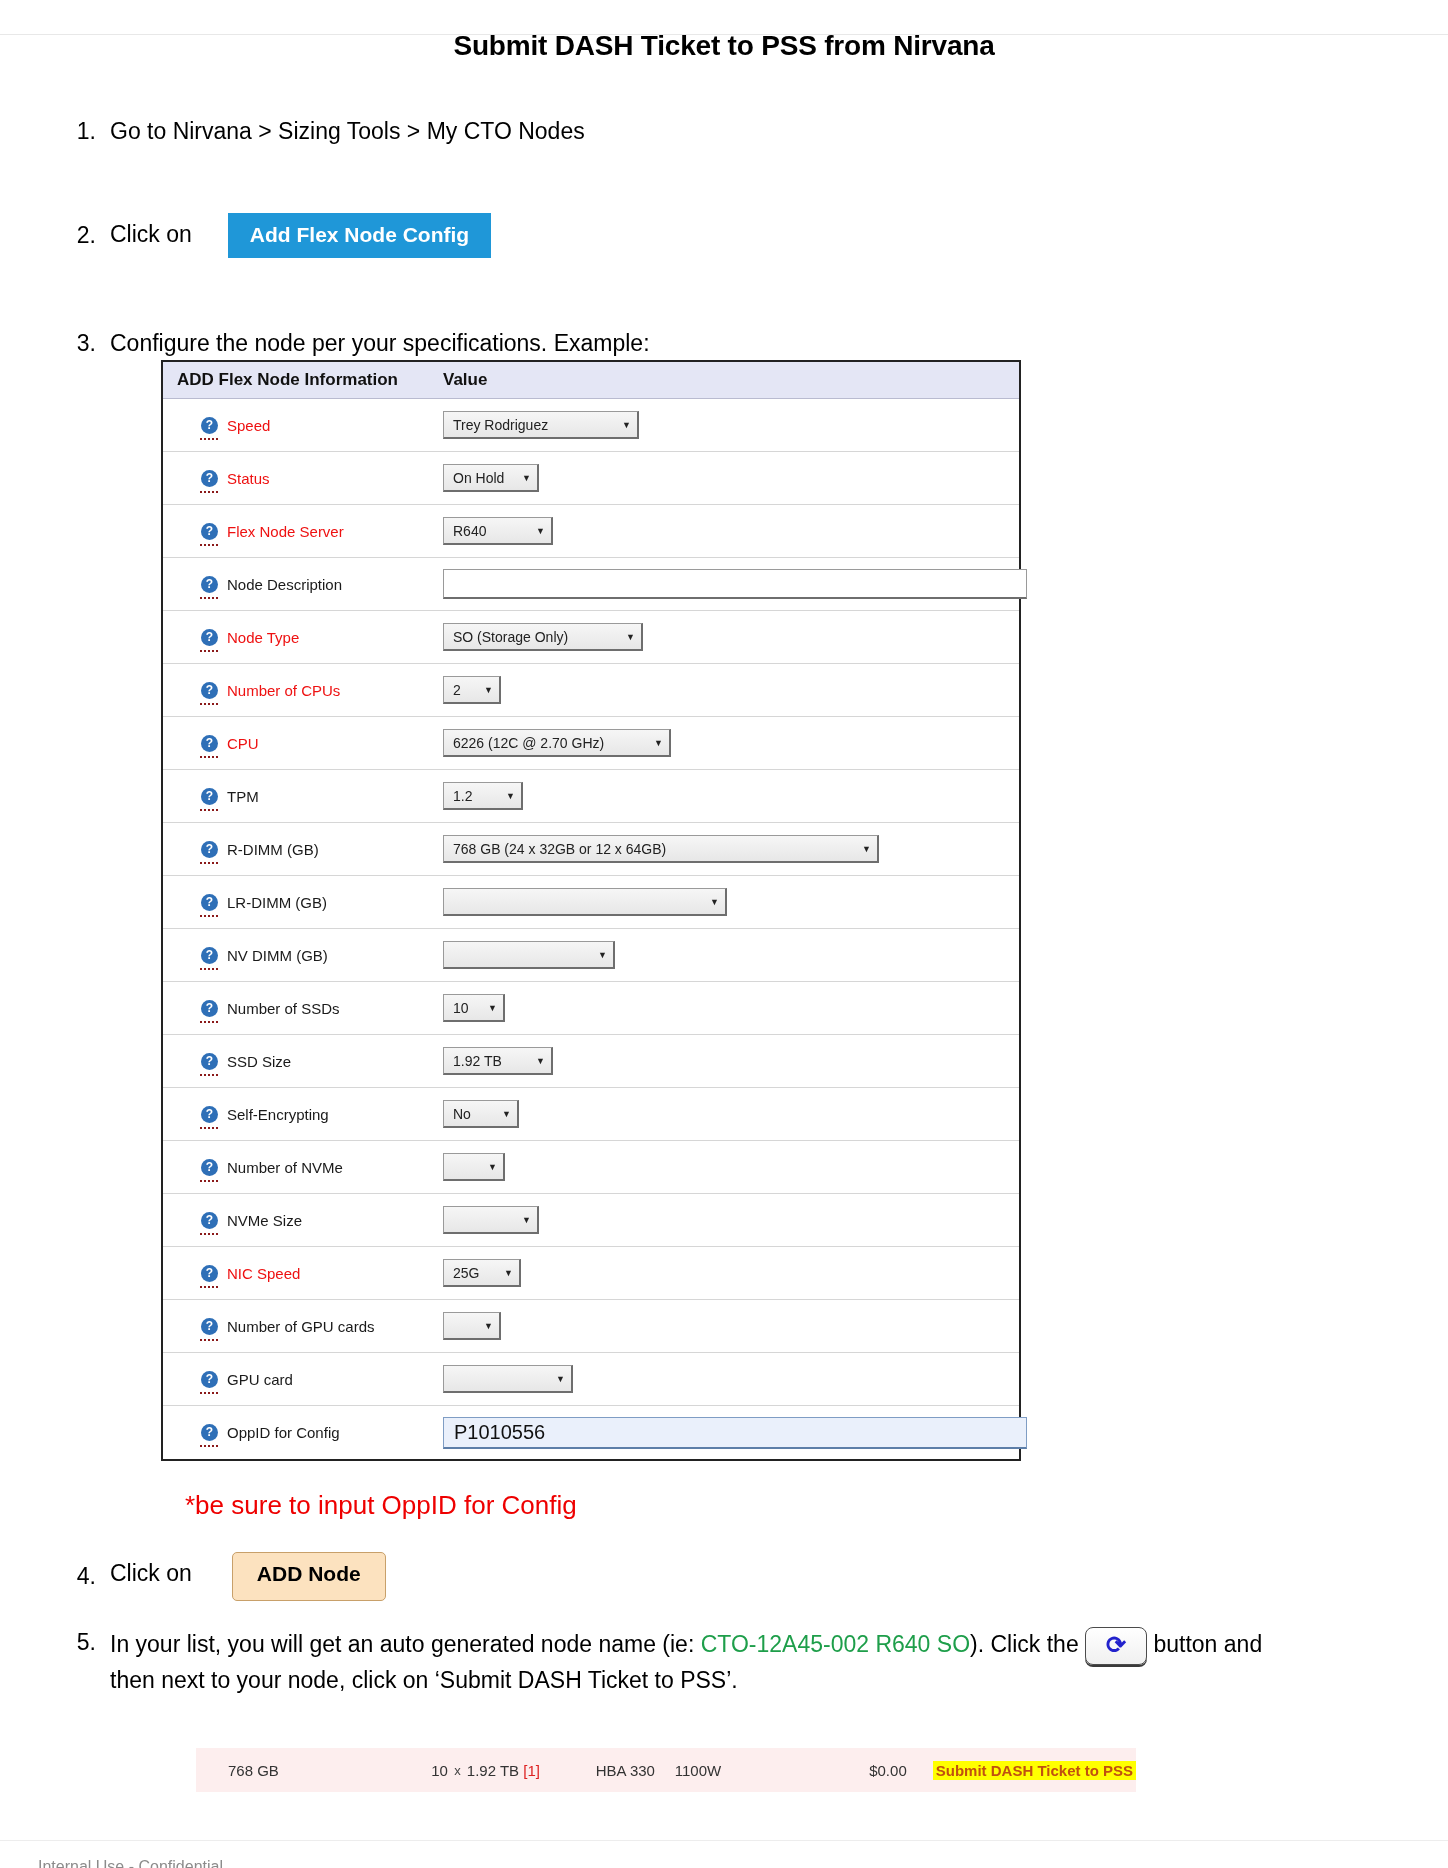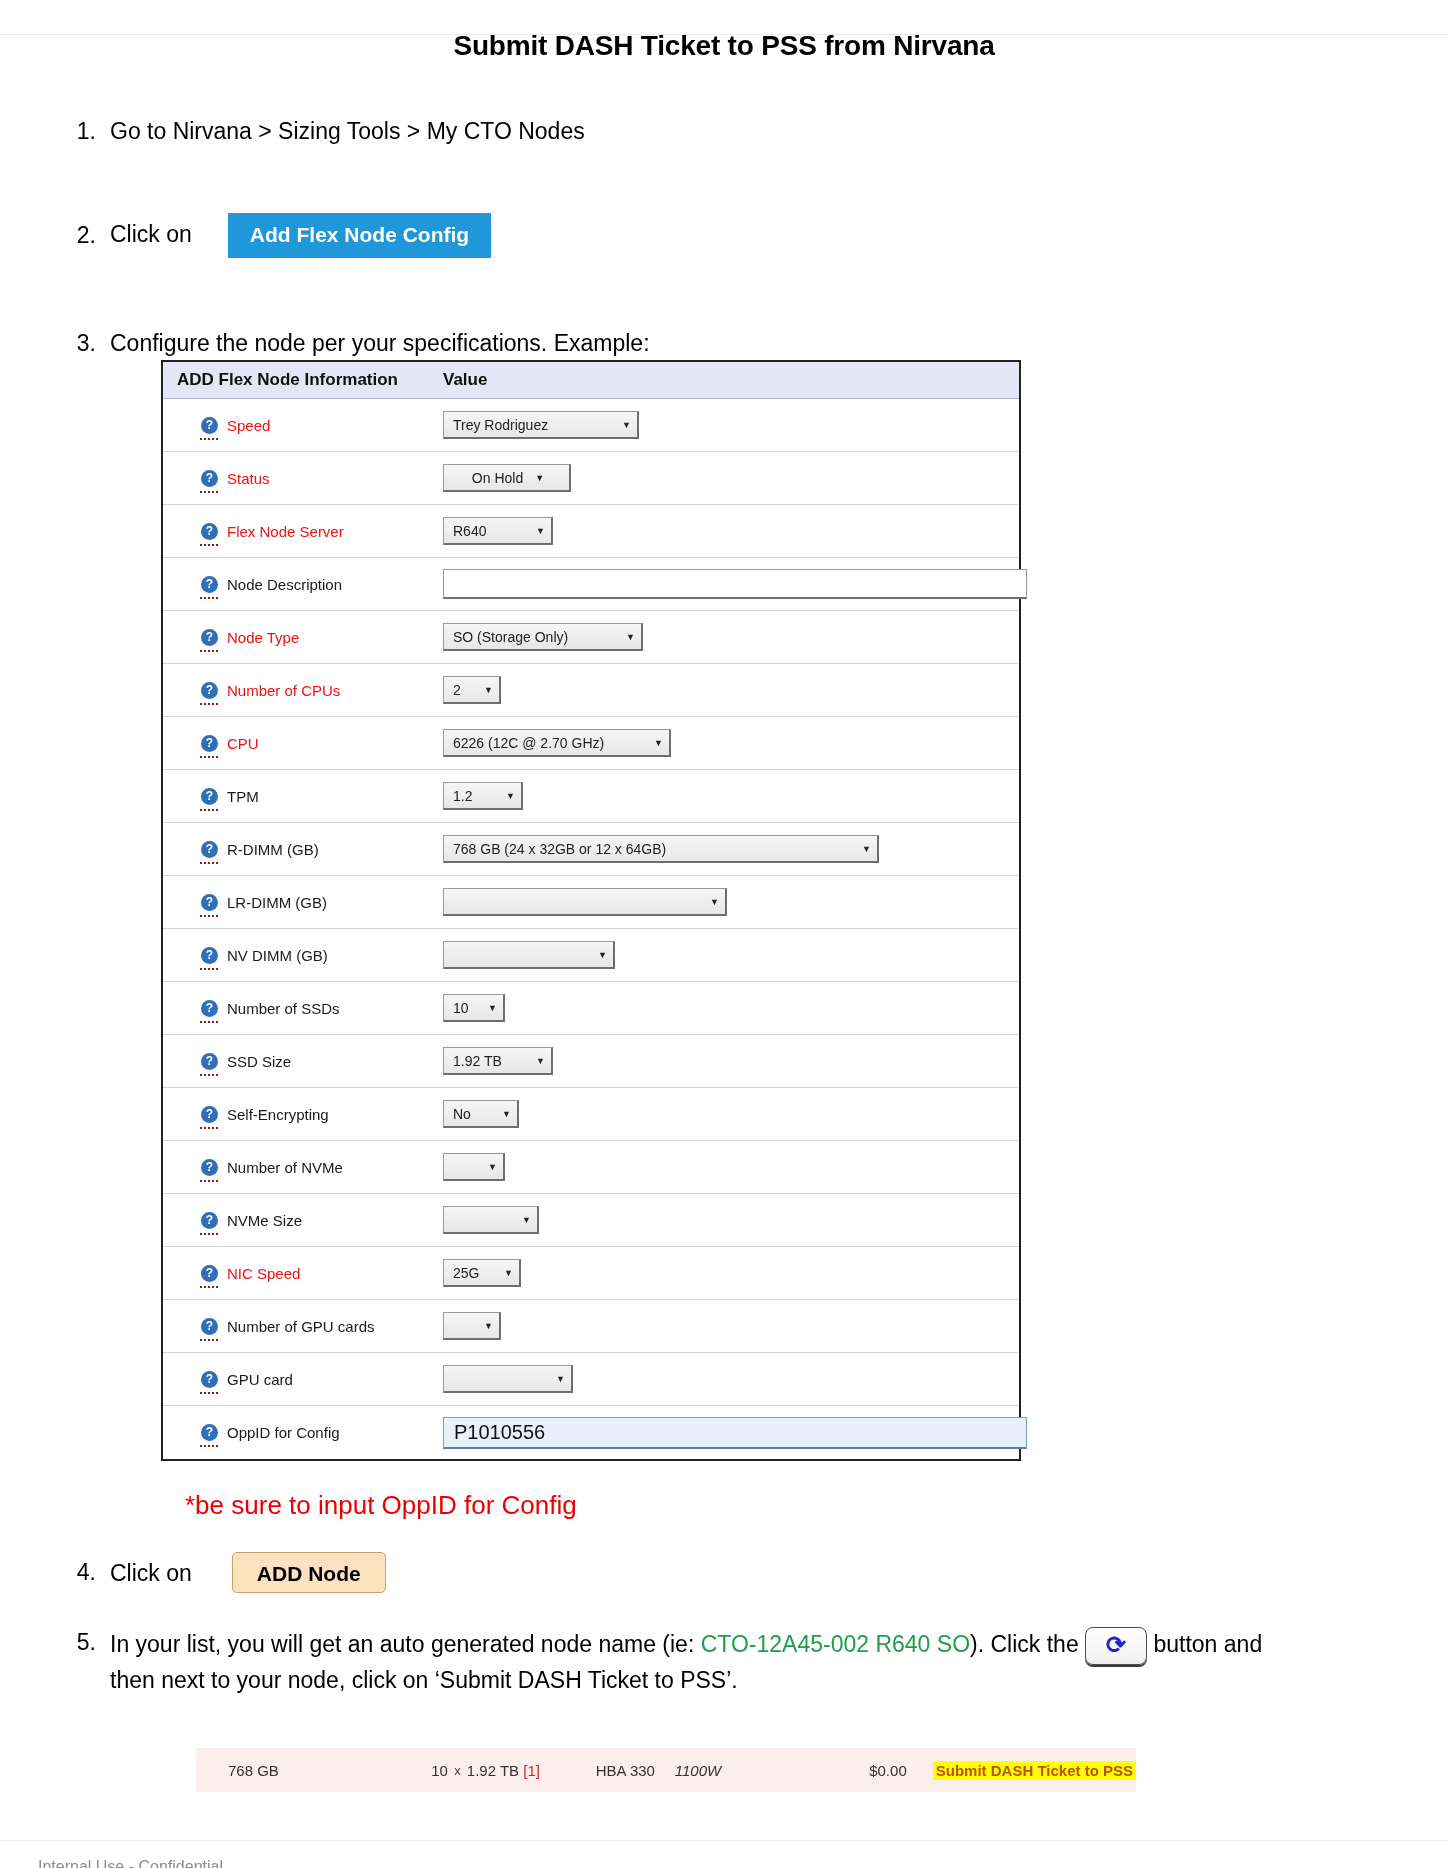--- a/index.html
+++ b/index.html
@@ -76,21 +76,21 @@
     line-height: 1;
     white-space: nowrap;
   }
   .btn-addnode {
     display: inline-block;
     background: #fce2bf;
     border: 1px solid #c8a06a;
     color: #000000;
     font-weight: bold;
     font-size: 21px;
-    padding: 10px 24px 8px 24px;
+    padding: 10px 24px 16px 24px;
     border-radius: 5px;
     margin-left: 40px;
     line-height: 1;
     white-space: nowrap;
   }
   .btn-refresh {
     display: inline-block;
     vertical-align: middle;
     width: 60px;
     height: 36px;
@@ -272,21 +272,21 @@
     font-size: 15px;
     color: #333;
     box-sizing: border-box;
   }
   .rs-cell { white-space: nowrap; }
   .rs-mem   { margin-left: 32px;  width: 210px; }
   .rs-qty   { width: 46px; text-align: right; }
   .rs-x     { width: 22px; text-align: center; font-size: 13px; color:#444;}
   .rs-size  { width: 150px; }
   .rs-hba   { width: 92px; }
-  .rs-psu   { width: 150px; font-style: italic; }
+  .rs-psu   { width: 150px; }
   .rs-price { width: 120px; text-align: right; }
   .rs-link  { margin-left: 26px; }
   .bracket-red { color: #dd2222; }
 
   
   .footer {
     position: absolute;
     left: 38px;
     top: 1828px;
     font-size: 16px;
@@ -342,21 +342,21 @@
               <span class="caret">▼</span>
             </span>
           </div>
         </div>
         <div class="cfg-row">
           <div class="cfg-label">
             <span class="help-icon">?</span>
             <span class="lbl-text req">Status</span>
           </div>
           <div class="cfg-value">
-            <span class="sel" style="width: 128px; justify-content: center;">
+            <span class="sel" style="width: 96px;">
               <span class="sel-text">On Hold</span>
               <span class="caret">▼</span>
             </span>
           </div>
         </div>
         <div class="cfg-row">
           <div class="cfg-label">
             <span class="help-icon">?</span>
             <span class="lbl-text req">Flex Node Server</span>
           </div>

